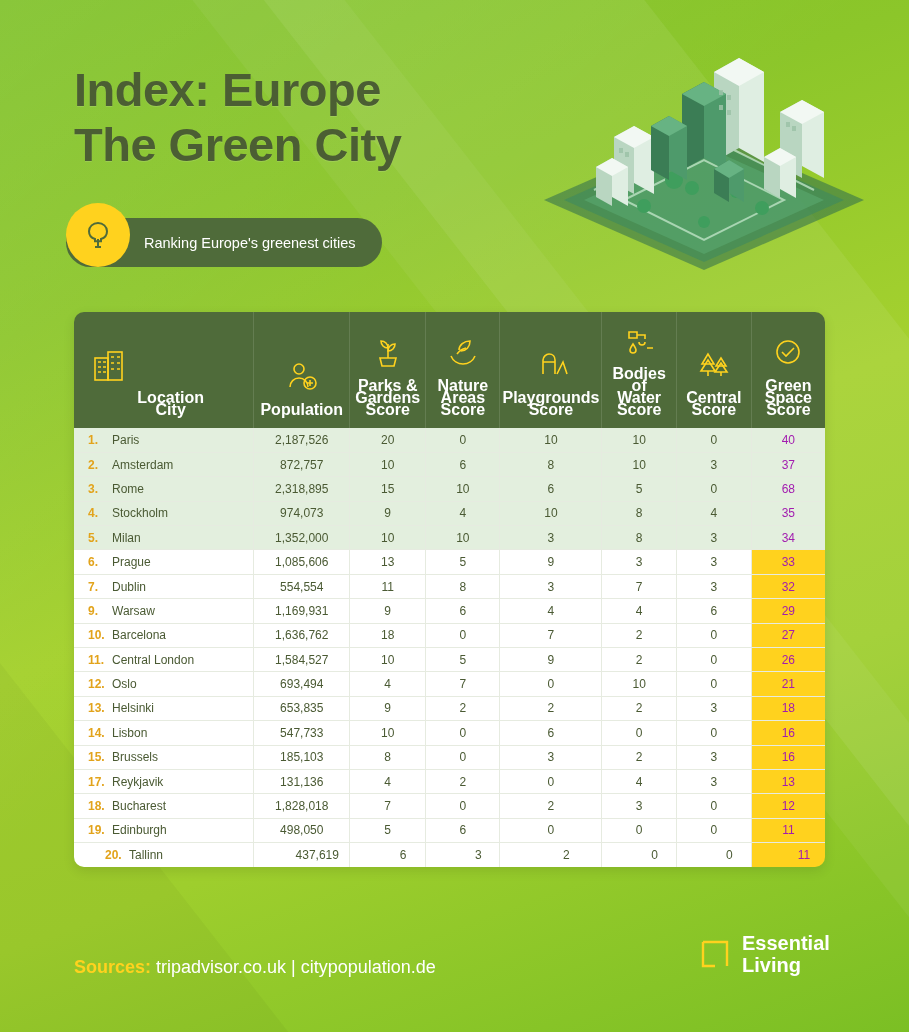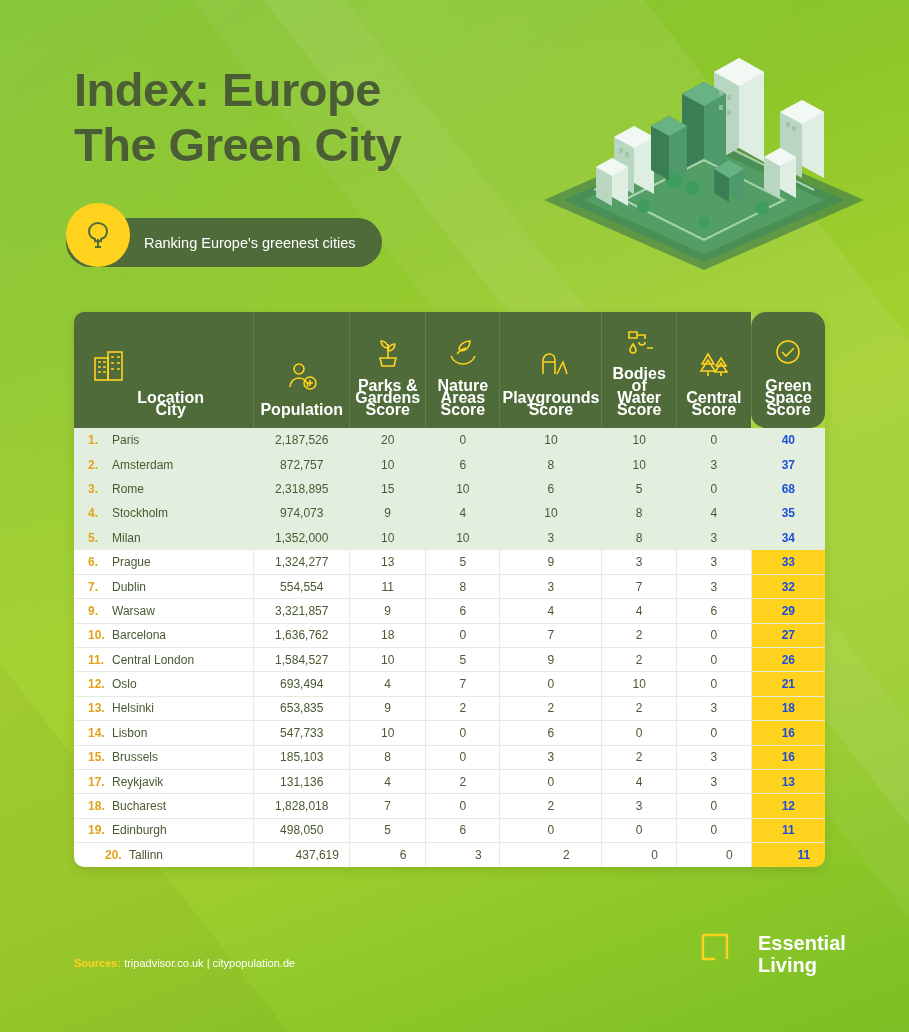--- a/index.html
+++ b/index.html
@@ -57,55 +57,55 @@
     box-shadow: 0 4px 12px rgba(0,0,0,0.10);
   }
   table { border-collapse: collapse; width: 100%; font-size: 12px; }
 
   thead th {
     background: #4f6b3a; color: #ffffff;
     font-size: 16px; font-weight: bold; line-height: 12px;
     padding: 8px 2px 12px; vertical-align: bottom; text-align: center;
     border-right: 1px solid rgba(255,255,255,0.12);
   }
-  thead th:last-child { border-right: none; border-radius: 15px; }
+  thead th:last-child { border-right: none; }
   thead th.loc { text-align: center; padding-left: 16px; width: 194px; }
   .th-icon { display: block; height: 44px; margin-bottom: 4px; }
   thead th.loc .th-icon { text-align: left; }
 
   tbody td {
     background: #ffffff; color: #4a5a33;
     text-align: center; padding: 0; height: 24.4px;
     font-size: 12px; border-bottom: 1px solid #e6ebe0;
     border-right: 1px solid #e6ebe0;
   }
   tbody tr.top5 td { background: #e3efde; margin-top: 36px; }
   tbody td.city {
     text-align: left; padding-left: 14px; width: 194px;
     color: #4a5a33;
   }
   tbody td.city .rank { color: #e2a31b; font-weight: bold; display: inline-block; min-width: 24px; }
   tbody td.city .name { color: #4a5a33; }
   tbody td.pop { width: 97px; }
   tbody td.score { width: 77px; }
   tbody td.green {
-    background: #ffd21e; color: #1d4ed8; font-weight: bold; width: 77px;
+    background: #ffd21e; color: #a21caf; font-weight: normal; width: 77px;
     border-right: none;
   }
   tbody tr:last-child td { border-bottom: none; padding-left: 31px; }
 
   
   .sources {
     position: absolute; left: 74px; top: 957px;
-    font-size: 11px; color: #ffffff;
+    font-size: 18px; color: #ffffff;
   }
   .sources .lbl { color: #ffd21e; font-weight: bold; }
   .logo {
     position: absolute; left: 700px; top: 932px;
-    display: flex; gap: 28px;
+    display: flex; align-items: center; gap: 12px;
   }
   .logo-mark { width: 30px; height: 30px; }
   .logo-text { color: #ffffff; font-size: 20px; font-weight: bold; line-height: 22px; }
 </style>
 </head>
 <body>
 
 <div class="page">
   <div class="streak s1"></div>
   <div class="streak s2"></div>
@@ -346,41 +346,41 @@
             <td class="pop">1,352,000</td>
             <td class="score">10</td>
             <td class="score">10</td>
             <td class="score">3</td>
             <td class="score">8</td>
             <td class="score">3</td>
             <td class="green">34</td>
           </tr>
           <tr>
             <td class="city"><span class="rank">6.</span><span class="name">Prague</span></td>
-            <td class="pop">1,324,277</td>
+            <td class="pop">1,085,606</td>
             <td class="score">13</td>
             <td class="score">5</td>
             <td class="score">9</td>
             <td class="score">3</td>
             <td class="score">3</td>
             <td class="green">33</td>
           </tr>
           <tr>
             <td class="city"><span class="rank">7.</span><span class="name">Dublin</span></td>
             <td class="pop">554,554</td>
             <td class="score">11</td>
             <td class="score">8</td>
             <td class="score">3</td>
             <td class="score">7</td>
             <td class="score">3</td>
             <td class="green">32</td>
           </tr>
           <tr>
             <td class="city"><span class="rank">9.</span><span class="name">Warsaw</span></td>
-            <td class="pop">3,321,857</td>
+            <td class="pop">1,169,931</td>
             <td class="score">9</td>
             <td class="score">6</td>
             <td class="score">4</td>
             <td class="score">4</td>
             <td class="score">6</td>
             <td class="green">29</td>
           </tr>
           <tr>
             <td class="city"><span class="rank">10.</span><span class="name">Barcelona</span></td>
             <td class="pop">1,636,762</td>

